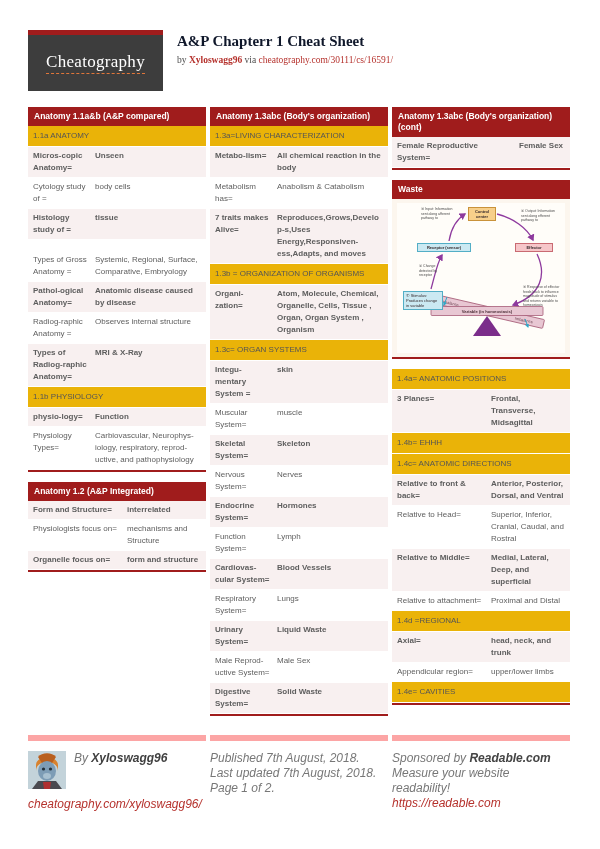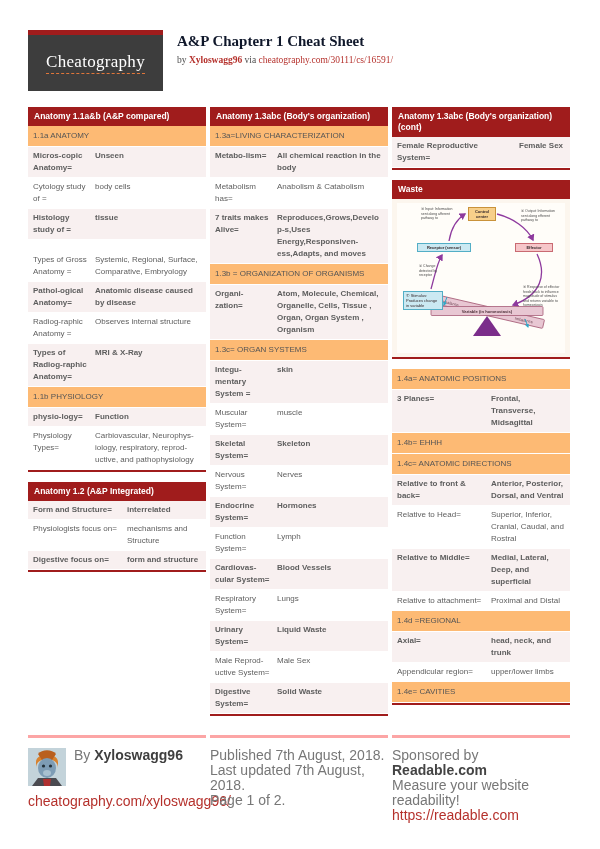--- a/index.html
+++ b/index.html
@@ -20,21 +20,21 @@
   .byline{font-size:9.5px;color:#4c4c4c;}
   .byline .red{color:#b5312c;text-decoration:none;}
   .byline .author{font-weight:bold;}
   
   .columns{display:flex;gap:4px;align-items:flex-start;min-height:624px;margin-bottom:4px;}
   .col{flex:0 0 178px;width:178px;display:flex;flex-direction:column;gap:10px;}
   .card{border-bottom:2px solid #a01c1c;font-size:8px;line-height:12px;}
   .card-header{background:#a01c1c;color:#ffffff;font-weight:bold;font-size:8.5px;
         line-height:11px;padding:4px 6px;}
   .row{border-bottom:1px solid #ffffff;}
-  .row.section{padding:4px 5px;background:#fdba74;color:#555555;}
+  .row.section{padding:4px 5px;background:#eab308;color:#555555;}
   .row.kv{display:flex;}
   .row.kv.a{background:#f8f0f0;font-weight:bold;}
   .row.kv.b{background:#ffffff;}
   .row.gap{height:10px;background:#ffffff;}
   .k{flex:0 0 56px;padding:3px 3px 3px 5px;overflow-wrap:anywhere;}
   .v{flex:1;padding:3px 5px 3px 3px;overflow-wrap:anywhere;}
   .wide .k{flex:0 0 88px;}
   .xwide .k{flex:0 0 116px;}
   
   .diagram-body{background:#fcf6ee;padding:4px;}
@@ -42,22 +42,22 @@
   .diagram svg{position:absolute;left:0;top:0;}
   .dg-box{position:absolute;box-sizing:border-box;text-align:center;font-size:4px;
         line-height:5px;padding:1px 2px;font-weight:bold;color:#33272a;}
   .dg-note{position:absolute;font-size:3.5px;line-height:4.5px;color:#4a4a4a;}
   .cc{background:#f7cf8a;border:1px solid #c9923a;}
   .cy{background:#cbe9f2;border:1px solid #53aec6;}
   .pk{background:#f6c6c9;border:1px solid #c96a72;}
   .stim{font-weight:normal;text-align:left;}
   
   .footer{display:flex;gap:4px;padding:0 28px;}
-  .f-cell{flex:0 0 178px;width:178px;border-top:3px solid #fca5a5;padding-top:10px;
-        font-size:14px;line-height:15px;color:#777777;box-sizing:border-box;}
+  .f-cell{flex:0 0 178px;width:178px;border-top:6px solid #fca5a5;padding-top:10px;
+        font-size:12px;line-height:15px;color:#777777;box-sizing:border-box;font-style:italic;}
   .f-author{display:flex;gap:8px;align-items:flex-start;margin-bottom:8px;}
   .avatar{width:38px;height:38px;display:block;}
   .f-name b{color:#3f3f3f;}
   .red-link{color:#b5312c;text-decoration:none;display:inline-block;}
   .f-cell .bold-dark{font-weight:bold;color:#444444;}
 </style>
 </head>
 <body>
 
 <div class="page">
@@ -127,21 +127,21 @@
         <div class="card-header">Anatomy 1.2 (A&amp;P Integrated)</div>
         <div class="row kv a">
             <div class="k">Form and Structure=</div>
             <div class="v">interrelated</div>
           </div>
         <div class="row kv b">
             <div class="k">Physiologists focus on=</div>
             <div class="v">mechanisms and Structure</div>
           </div>
         <div class="row kv a">
-            <div class="k">Digestive focus on=</div>
+            <div class="k">Organelle focus on=</div>
             <div class="v">form and structure</div>
           </div>
       </div>
     </div>
 
     <div class="col">
       <div class="card">
         <div class="card-header">Anatomy 1.3abc (Body's organization)</div>
         <div class="row section">1.3a=LIVING CHARACTERIZATION</div>
         <div class="row kv a">

